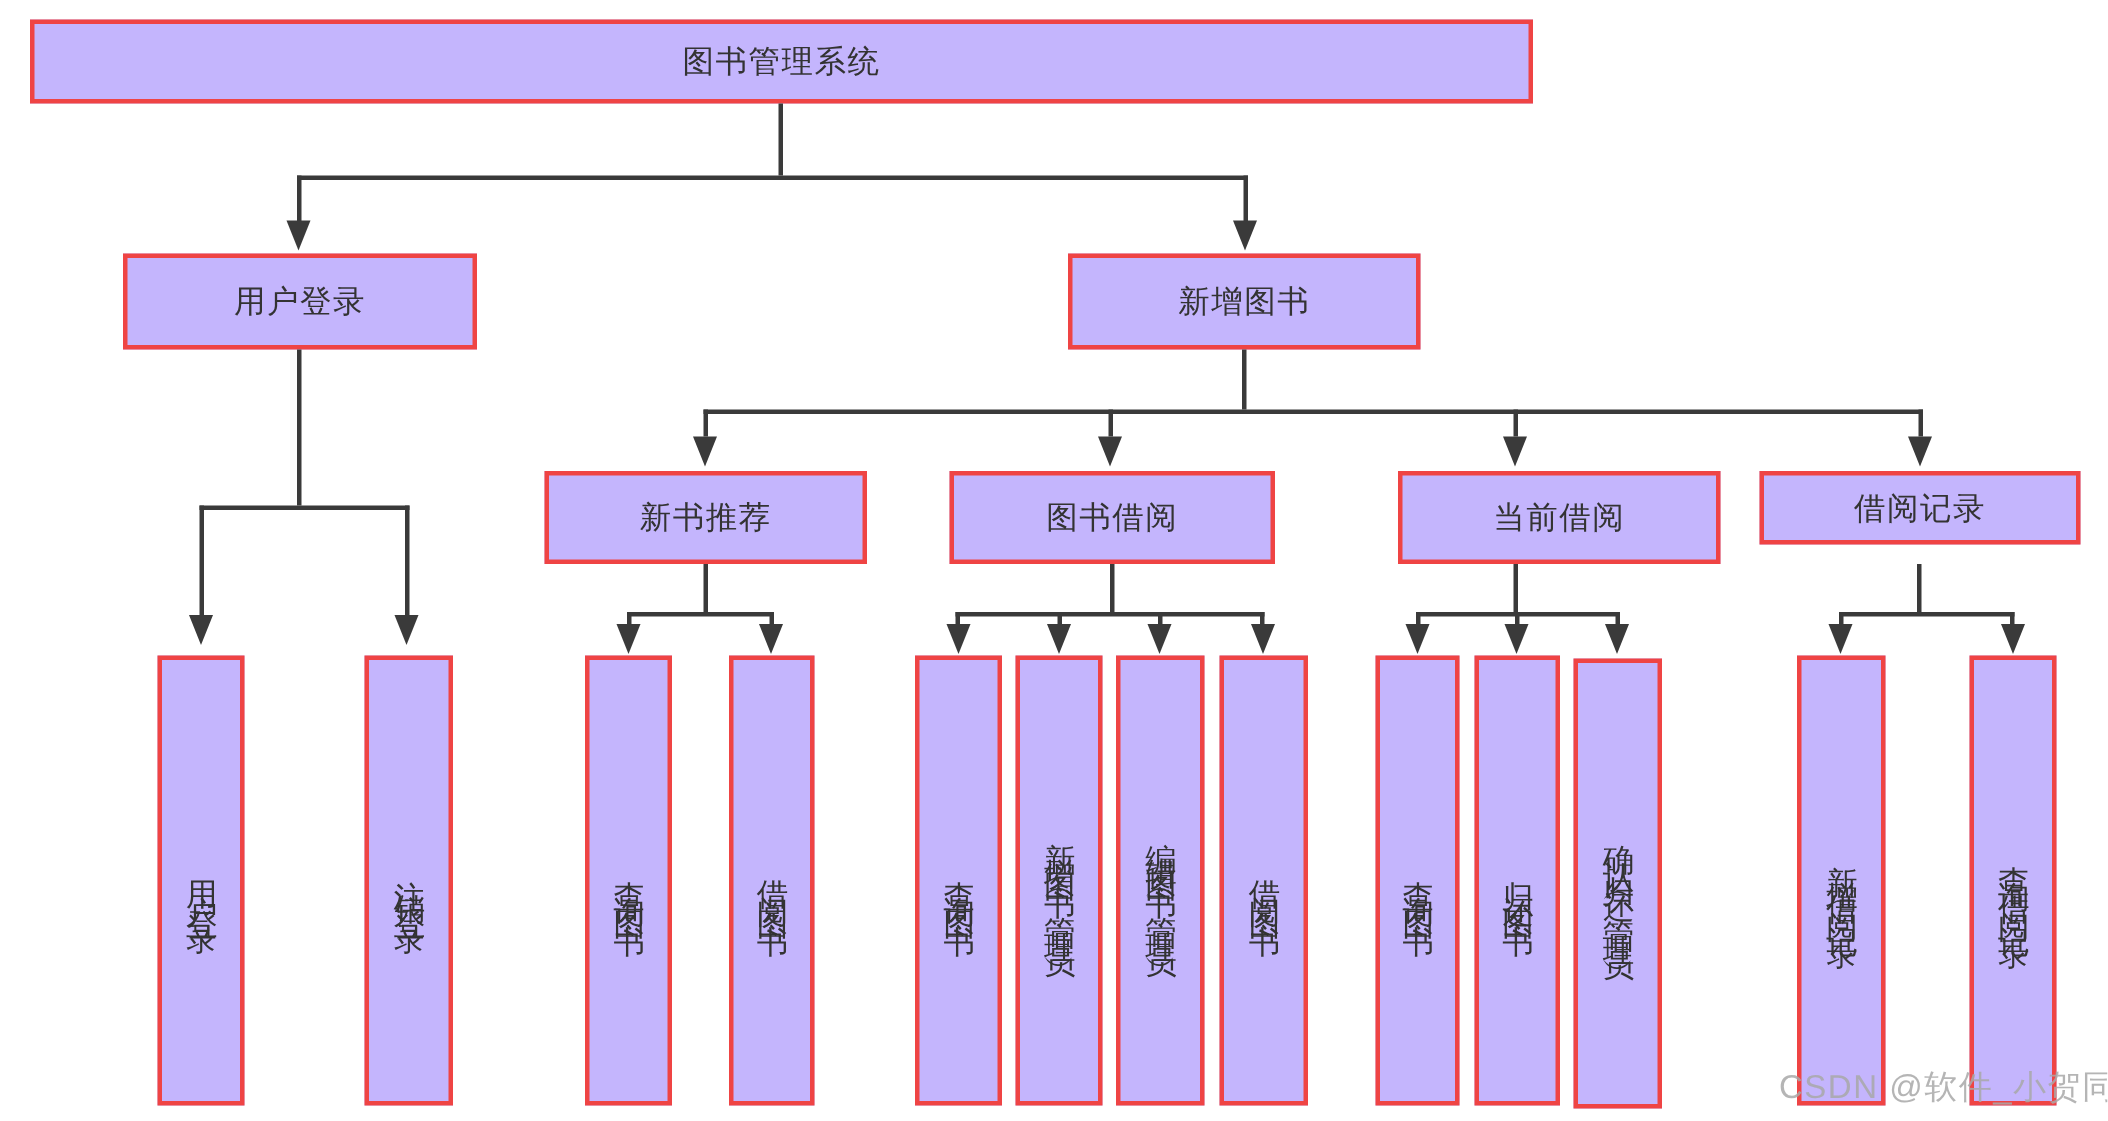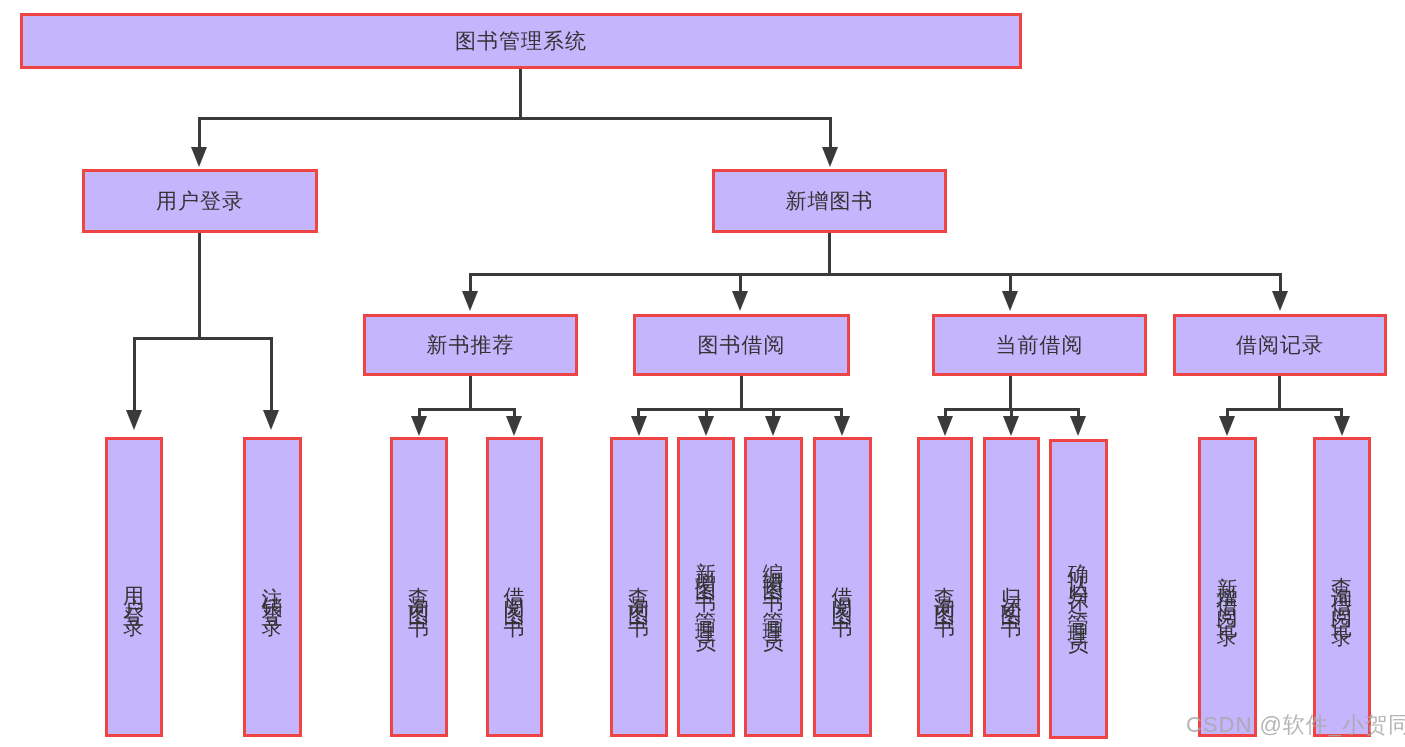--- a/index.html
+++ b/index.html
@@ -92,21 +92,21 @@
 
   <div class="box" style="left:633px;top:314px;width:217px;height:62px;">
     <span>图书借阅</span>
   </div>
   <div class="box" style="left:363px;top:314px;width:215px;height:62px;">
     <span>新书推荐</span>
   </div>
   <div class="box" style="left:932px;top:314px;width:215px;height:62px;">
     <span>当前借阅</span>
   </div>
-  <div class="box" style="left:1173px;top:314px;width:214px;height:62px;">
+  <div class="box" style="left:1173px;top:314px;width:214px;height:49px;">
     <span>借阅记录</span>
   </div>
 
   <div class="vline" style="left:469px;top:376px;width:3px;height:32px;"></div>
   <div class="hline" style="left:418px;top:408px;width:98px;height:3px;"></div>
   <div class="vline" style="left:418px;top:408px;width:3px;height:10px;"></div>
   <div class="arrow" style="left:411px;top:416px;"></div>
   <div class="vline" style="left:513px;top:408px;width:3px;height:10px;"></div>
   <div class="arrow" style="left:506px;top:416px;"></div>
 

